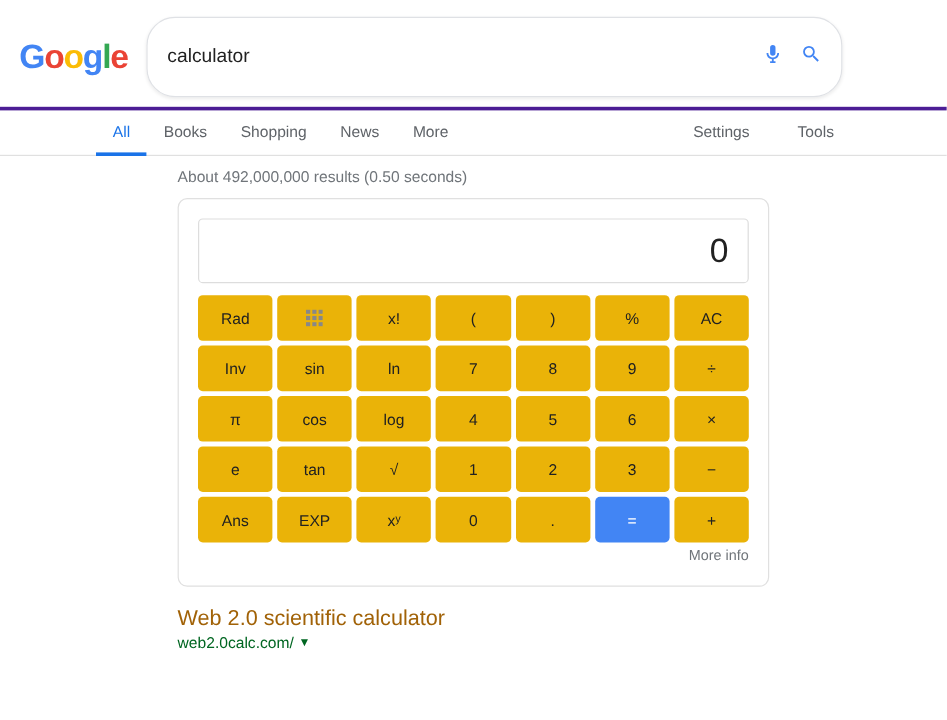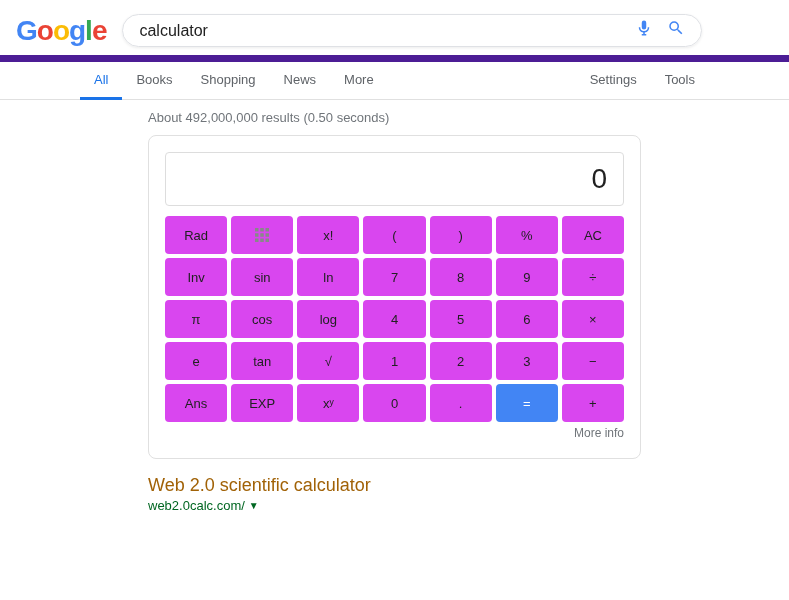--- a/index.html
+++ b/index.html
@@ -8,42 +8,42 @@
       background: #fff;
       color: #212121;
       font-size: 14px;
     }
 
     
     .header {
       display: flex;
       align-items: center;
       padding: 14px 16px 8px 16px;
-      border-bottom: 7px solid #4c1d95;
+      border-bottom: 3px solid #4c1d95;
       gap: 16px;
     }
     .logo {
       font-size: 28px;
       font-weight: bold;
       letter-spacing: -1px;
       flex-shrink: 0;
     }
     .logo-g { color: #4285F4; }
     .logo-o1 { color: #EA4335; }
     .logo-o2 { color: #FBBC05; }
     .logo-g2 { color: #4285F4; }
     .logo-l { color: #34A853; }
     .logo-e { color: #EA4335; }
 
     .search-bar {
       display: flex;
       align-items: center;
       border: 1px solid #dfe1e5;
       border-radius: 24px;
-      padding: 4px 16px;
+      padding: 21px 16px;
       flex: 1;
       max-width: 580px;
       box-shadow: 0 1px 3px rgba(0,0,0,0.08);
     }
     .search-bar input {
       border: none;
       outline: none;
       font-size: 16px;
       flex: 1;
       color: #212121;
@@ -72,21 +72,21 @@
       text-decoration: none;
       border-bottom: 3px solid transparent;
       margin-bottom: -1px;
     }
     .nav-tab.active {
       color: #1a73e8;
       border-bottom-color: #1a73e8;
       font-weight: 500;
     }
     .nav-spacer { flex: 1; }
-    .nav-right { display: flex; gap: 0; }
+    .nav-right { display: flex; gap: 12px; }
 
     
     .results-info {
       padding: 10px 148px;
       font-size: 13px;
       color: #70757a;
     }
 
     
     .calc-card {
@@ -113,21 +113,21 @@
     .calc-grid {
       display: grid;
       grid-template-columns: repeat(7, 1fr);
       gap: 4px;
     }
 
     .calc-btn {
       padding: 10px 4px;
       border: none;
       border-radius: 4px;
-      background: #d946ef;
+      background: #eab308;
       color: #212121;
       font-size: 13px;
       cursor: pointer;
       text-align: center;
       min-height: 38px;
       display: flex;
       align-items: center;
       justify-content: center;
     }
     .calc-btn.blue {

